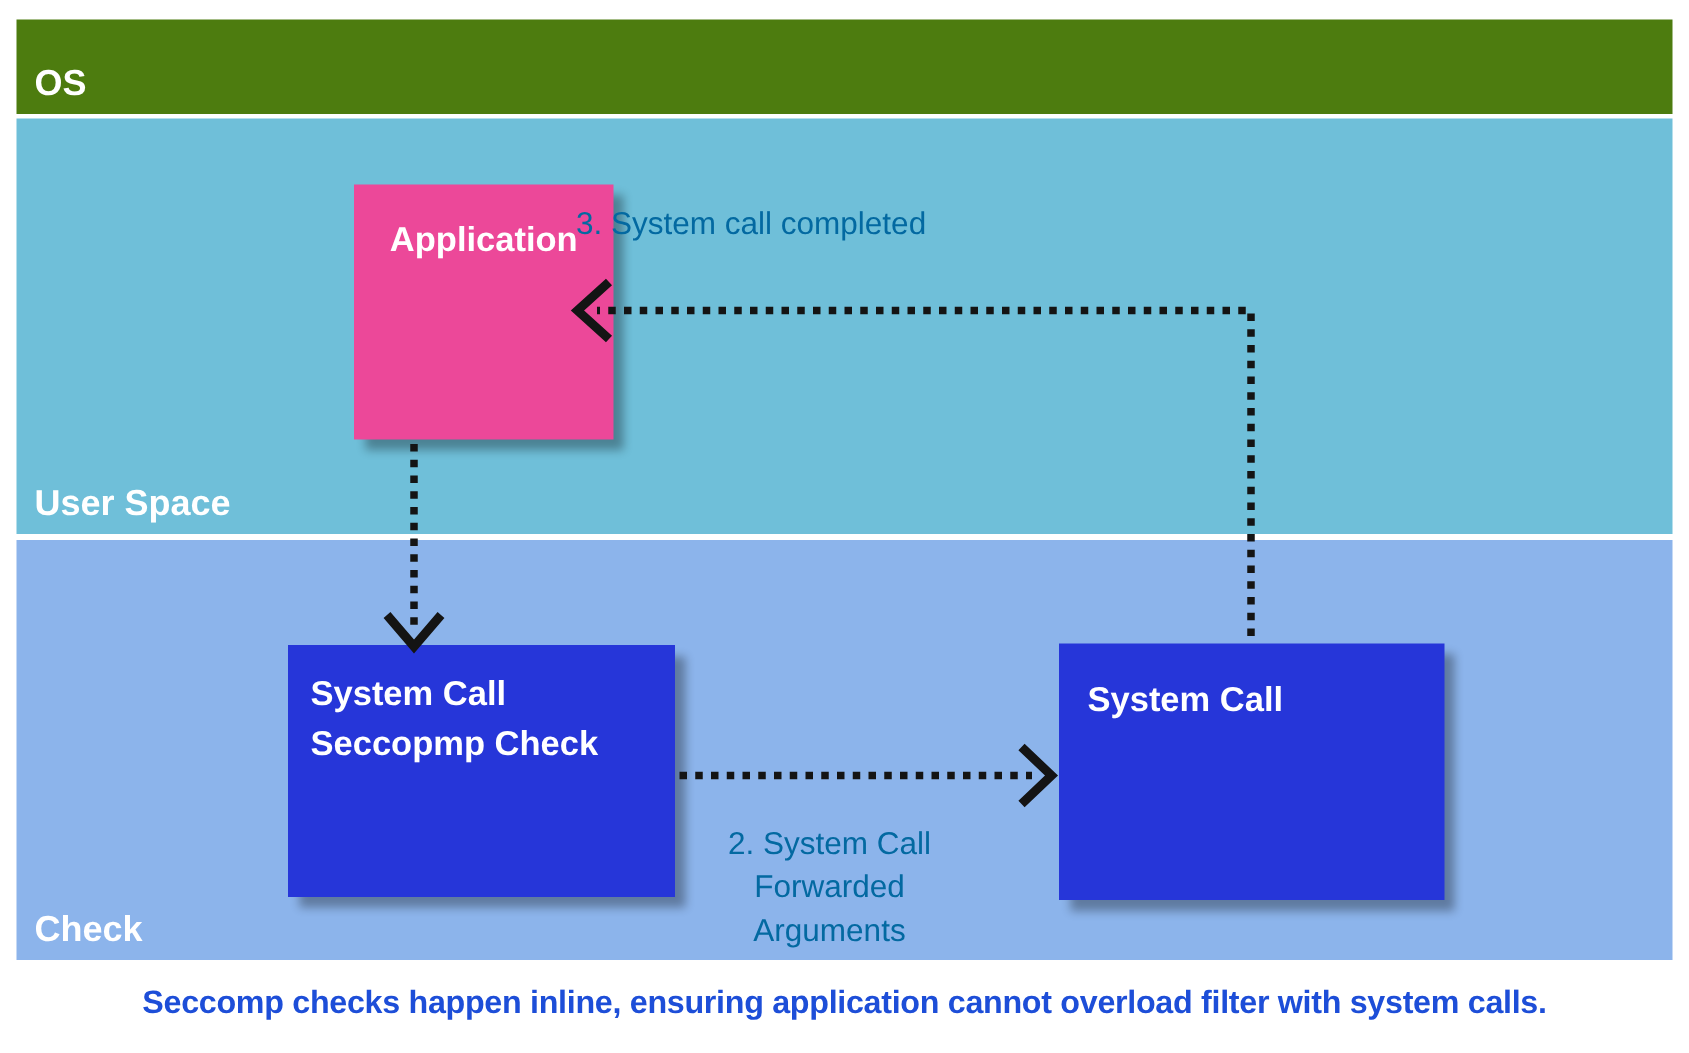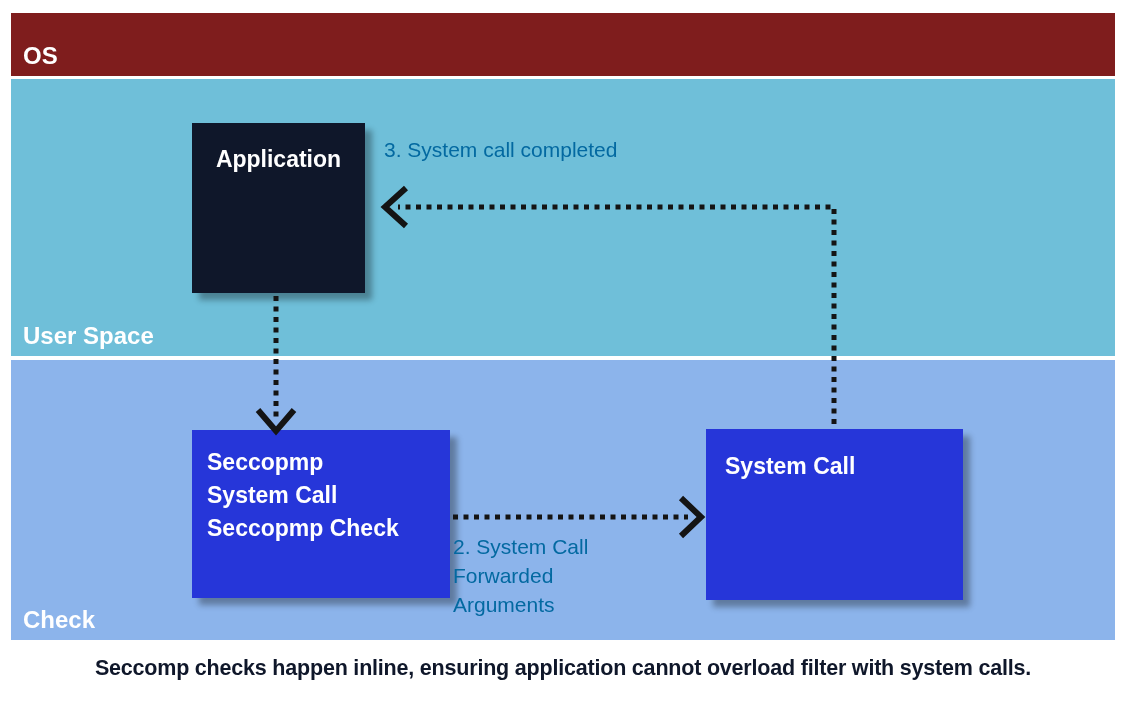--- a/index.html
+++ b/index.html
@@ -49,59 +49,58 @@
   .node-line { display:block; }
   .arrow-label {
     position:absolute;
     color:#0369a1; font-size:21px; line-height:30px;
   }
   .arrow-label span { display:block; }
   .label-step1 { left:284px; top:365px; }
   .label-step3 { left:384px; top:135px; }
   .label-step1 .indent, .label-step3 .indent { padding-left:27px; }
   .label-step2 {
-    left:453px; top:532px; width:200px;
-    line-height:29px;
+    left:453px; top:548px; width:200px;
+    text-align:center; line-height:29px;
   }
   .arrows-svg {
     position:absolute; left:0; top:0;
     width:1126px; height:702px;
     pointer-events:none;
   }
   .caption {
     position:absolute;
     left:0; top:656px; width:1126px;
     text-align:center;
-    font-weight:bold; font-size:21.5px; color:#0f172a;
+    font-weight:bold; font-size:21.5px; color:#1d4ed8;
     letter-spacing:-0.2px;
   }
 </style>
 </head>
 <body>
 
 <div class="canvas">
 
-  <div class="region region-os" style="background-color: #7f1d1d;">
+  <div class="region region-os" style="background-color: #4d7c0f;">
     <div class="region-label">OS</div>
   </div>
 
   <div class="region region-user" style="background-color: rgb(111, 191, 217); align-items: flex-end;">
     <div class="region-label">User Space</div>
   </div>
 
   <div class="region region-kernel" style="background-color: rgb(140, 180, 235);">
     <div class="region-label">Check</div>
   </div>
 
-  <div class="node node-application" style="background-color: #0f172a;">
+  <div class="node node-application" style="background-color: #ec4899; margin-left: 44px;">
     <span class="node-line">Application</span>
   </div>
 
   <div class="node node-seccomp" style="background-color: rgb(38, 54, 217);">
-    <span class="node-line">Seccopmp</span>
     <span class="node-line">System Call</span>
     <span class="node-line">Seccopmp Check</span>
   </div>
 
   <div class="node node-args" style="background-color: rgb(38, 54, 217);">
     <span class="node-line">System Call</span>
   </div>
 
   <div class="arrow-label label-step1">
   </div>

